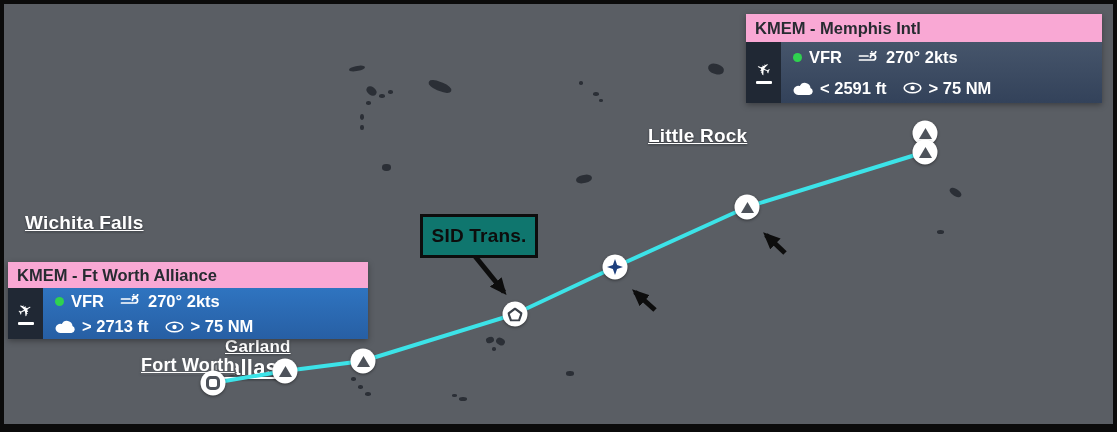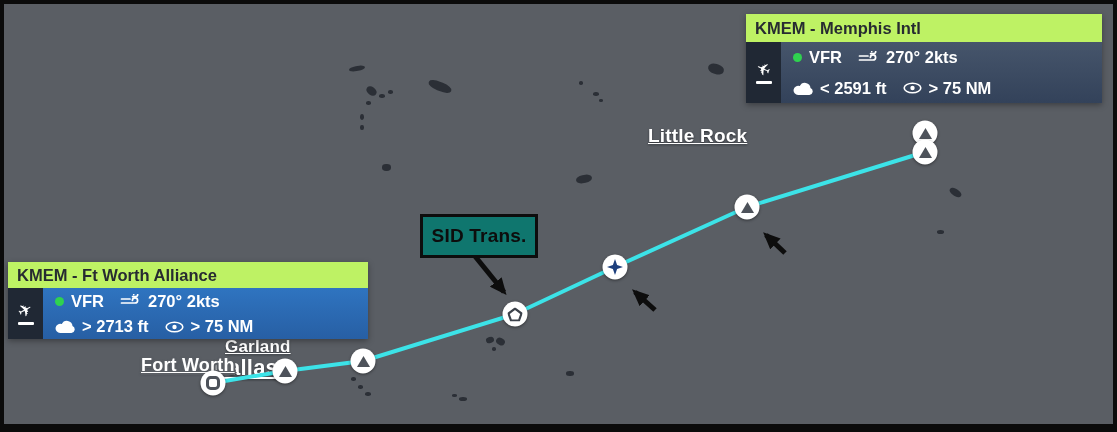--- a/index.html
+++ b/index.html
@@ -26,21 +26,21 @@
       transform:translate(-50%,-50%);display:flex;align-items:center;justify-content:center;
       box-shadow:0 1px 3px rgba(0,0,0,.45);z-index:5;}
 
   
   .callout{position:absolute;background:#0f766e;border:3px solid #0d0d0d;color:#0d0d0d;
            font-weight:700;font-size:19px;display:flex;align-items:center;justify-content:center;
            z-index:7;white-space:nowrap;letter-spacing:.2px;}
 
   
   .card{position:absolute;z-index:6;box-shadow:0 2px 6px rgba(0,0,0,.35);}
-  .card-header{background:#bef264;color:#272b31;font-weight:700;font-size:16.5px;
+  .card-header{background:#f9a8d4;color:#272b31;font-weight:700;font-size:16.5px;
                padding:0 9px;display:flex;align-items:center;}
   .card-body{display:flex;}
   .plane-col{width:35px;display:flex;flex-direction:column;align-items:center;justify-content:center;
              background:#202834;color:#fff;}
   .plane{font-size:17px;line-height:1;display:block;}
   .plane.dep{transform:rotate(-28deg);}
   .plane.arr{transform:scaleX(-1) rotate(-24deg);}
   .runway{width:16px;height:2.5px;background:#fff;border-radius:1px;margin-top:3px;}
   .rows{flex:1;display:flex;flex-direction:column;justify-content:center;padding-left:12px;}
   .row{display:flex;align-items:center;color:#fff;font-weight:700;font-size:16.5px;}
@@ -175,20 +175,21 @@
                   <ellipse cx="9.5" cy="6" rx="8.3" ry="4.8" fill="none" stroke="#fff" stroke-width="1.6"></ellipse>
                   <circle cx="9.5" cy="6" r="2.2" fill="#fff"></circle>
                 </svg>
             </span>
             <span>&gt; 75 NM</span>
           </div>
         </div>
       </div>
     </div>
 
+  <div class="city" style="left: 21px; top: 208px; font-size: 19px; z-index: 3;">Wichita Falls</div>
       <div class="city" style="left: 644px; top: 121px; font-size: 19px; z-index: 3;">Little Rock</div>
       <div class="city" style="left: 221px; top: 333px; font-size: 17px; z-index: 3;">Garland</div>
       <div class="city" style="left: 208px; top: 351px; font-size: 22px; z-index: 2;">Dallas</div>
       <div class="city halo" style="left: 137px; top: 351px; font-size: 18px; z-index: 3;">Fort Worth</div>
       <div class="wp" style="left: 209px; top: 379px;">
         <svg width="15" height="15" viewBox="0 0 15 15">
           <rect x="2" y="2" width="11" height="11" rx="3.2" fill="none" stroke="#4d525a" stroke-width="3"></rect>
         </svg>
       </div>
       <div class="wp" style="left: 281px; top: 367px;">

